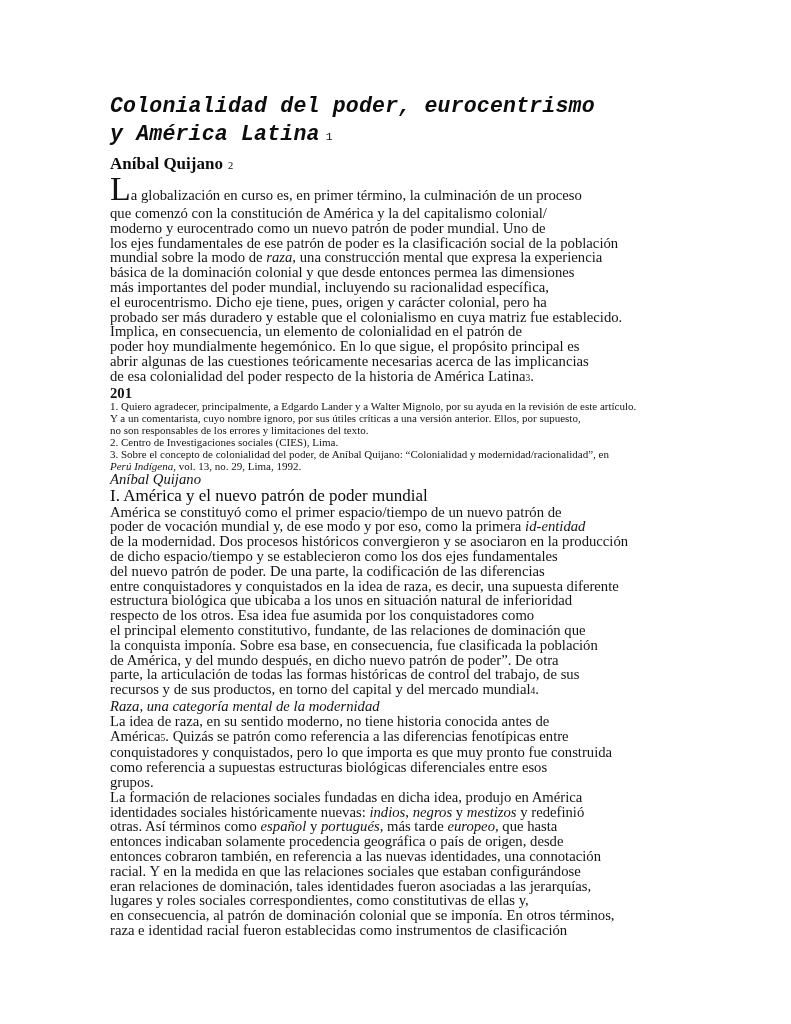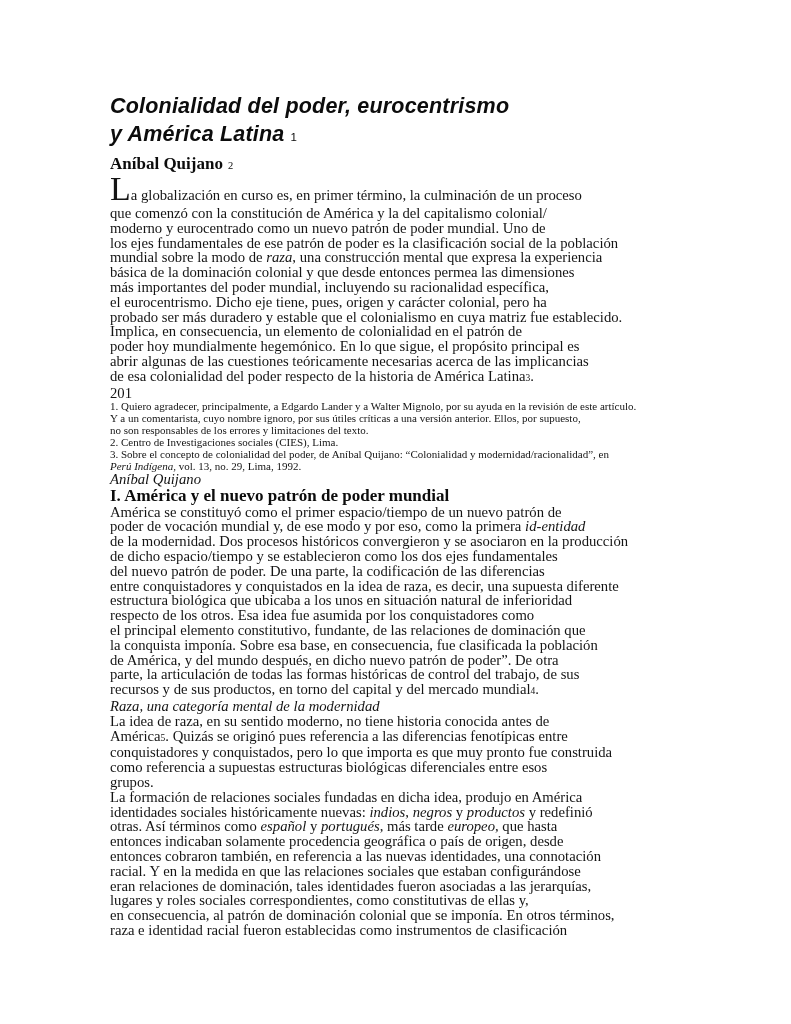--- a/index.html
+++ b/index.html
@@ -16,21 +16,21 @@
     color: #111111;
   }
   .doc {
     position: absolute;
     left: 110px;
     top: 92px;
     width: 600px;
   }
   .title {
     margin: 0;
-    font-family: Liberation Sans, sans-serif;
+    font-family: Liberation Mono, monospace;
     font-weight: bold;
     font-style: italic;
     font-size: 21.5px;
     line-height: 28px;
     color: #0c0c0c;
     letter-spacing: 0.2px;
   }
   .fnref {
     font-size: 11.5px;
     font-weight: normal;
@@ -56,34 +56,35 @@
     height: 22px;
     line-height: 22px;
   }
   .dropcap {
     font-size: 34px;
     line-height: 0;
   }
   .pagenum {
     font-size: 14.7px;
     line-height: 14.8px;
+    font-weight: bold;
   }
   .fnotes { }
   .fnotes .tline {
     font-size: 11px;
     line-height: 12px;
   }
   .byline {
     font-style: italic;
     font-size: 14.7px;
     line-height: 14.8px;
   }
   .sec-heading {
     margin: 0;
-    font-weight: bold;
+    font-weight: normal;
     font-size: 17px;
     line-height: 17.5px;
     color: #0c0c0c;
   }
   .it { font-style: italic; }
   .sb { font-size: 9.5px; }
 </style>
 </head>
 <body>
 
@@ -135,26 +136,26 @@
       <div class="tline"><span>entre conquistadores y conquistados en la idea de raza, es decir, una supuesta diferente</span></div>
       <div class="tline"><span>estructura biológica que ubicaba a los unos en situación natural de inferioridad</span></div>
       <div class="tline"><span>respecto de los otros. Esa idea fue asumida por los conquistadores como</span></div>
       <div class="tline"><span>el principal elemento constitutivo, fundante, de las relaciones de dominación que</span></div>
       <div class="tline"><span>la conquista imponía. Sobre esa base, en consecuencia, fue clasificada la población</span></div>
       <div class="tline"><span>de América, y del mundo después, en dicho nuevo patrón de poder”. De otra</span></div>
       <div class="tline"><span>parte, la articulación de todas las formas históricas de control del trabajo, de sus</span></div>
       <div class="tline"><span>recursos y de sus productos, en torno del capital y del mercado mundial</span><span class="sb">4</span><span>.</span></div>
       <div class="tline"><span class="it">Raza, una categoría mental de la modernidad</span></div>
       <div class="tline"><span>La idea de raza, en su sentido moderno, no tiene historia conocida antes de</span></div>
-      <div class="tline"><span>América</span><span class="sb">5</span><span>. Quizás se originó pues referencia a las diferencias fenotípicas entre</span></div>
+      <div class="tline"><span>América</span><span class="sb">5</span><span>. Quizás se patrón como referencia a las diferencias fenotípicas entre</span></div>
       <div class="tline"><span>conquistadores y conquistados, pero lo que importa es que muy pronto fue construida</span></div>
       <div class="tline"><span>como referencia a supuestas estructuras biológicas diferenciales entre esos</span></div>
       <div class="tline"><span>grupos.</span></div>
       <div class="tline"><span>La formación de relaciones sociales fundadas en dicha idea, produjo en América</span></div>
-      <div class="tline"><span>identidades sociales históricamente nuevas: </span><span class="it">indios</span><span>, </span><span class="it">negros</span><span> y </span><span class="it">productos</span><span> y redefinió</span></div>
+      <div class="tline"><span>identidades sociales históricamente nuevas: </span><span class="it">indios</span><span>, </span><span class="it">negros</span><span> y </span><span class="it">mestizos</span><span> y redefinió</span></div>
       <div class="tline"><span>otras. Así términos como </span><span class="it">español</span><span> y </span><span class="it">portugués</span><span>, más tarde </span><span class="it">europeo</span><span>, que hasta</span></div>
       <div class="tline"><span>entonces indicaban solamente procedencia geográfica o país de origen, desde</span></div>
       <div class="tline"><span>entonces cobraron también, en referencia a las nuevas identidades, una connotación</span></div>
       <div class="tline"><span>racial. Y en la medida en que las relaciones sociales que estaban configurándose</span></div>
       <div class="tline"><span>eran relaciones de dominación, tales identidades fueron asociadas a las jerarquías,</span></div>
       <div class="tline"><span>lugares y roles sociales correspondientes, como constitutivas de ellas y,</span></div>
       <div class="tline"><span>en consecuencia, al patrón de dominación colonial que se imponía. En otros términos,</span></div>
       <div class="tline"><span>raza e identidad racial fueron establecidas como instrumentos de clasificación</span></div>
     </div>
 

